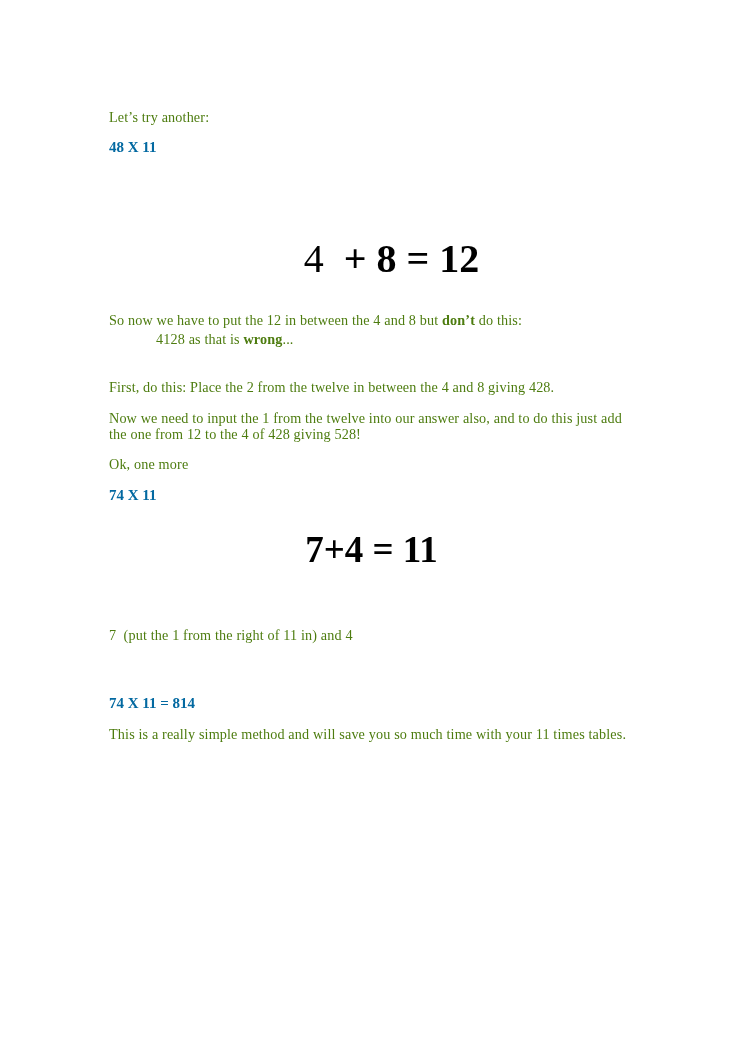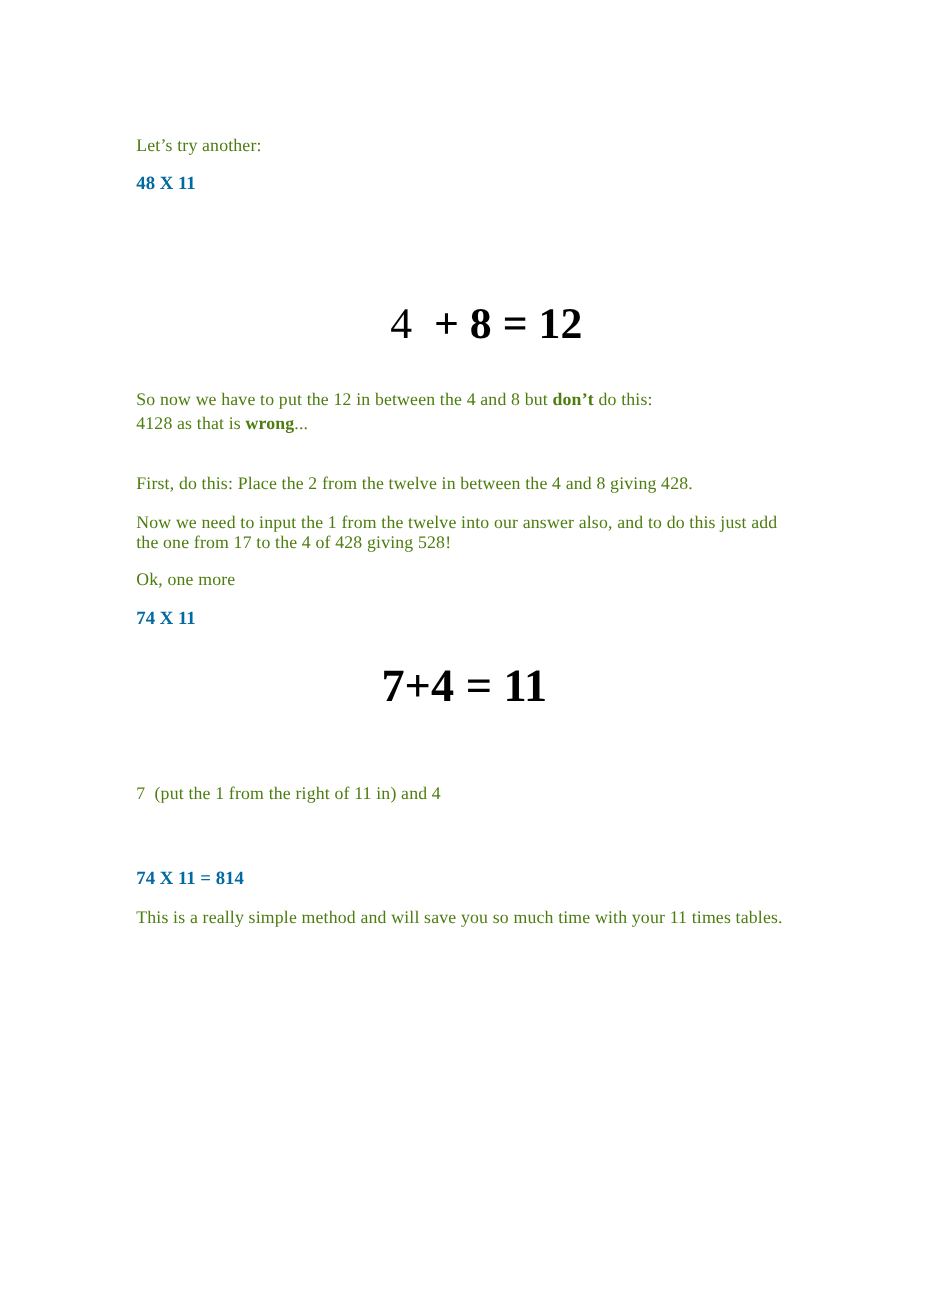--- a/index.html
+++ b/index.html
@@ -41,21 +41,21 @@
   }
   .equation {
     position: absolute;
     left: 0;
     width: 743px;
     text-align: center;
     color: #000;
     white-space: pre;
   }
   .eq1 {
-    font-size: 35px;
+    font-size: 40px;
     line-height: 40px;
   }
   .eq1 .lead {
     font-weight: normal;
   }
   .eq1 .rest {
     font-weight: bold;
   }
   .eq2 {
     font-size: 37px;
@@ -73,27 +73,27 @@
 
   <div class="bold-line" style="top:138px;">48 X 11</div>
 
 
   <div class="equation eq1" style="top:199px;">
     <span class="lead">4 </span><span class="rest"> + 8 = 12</span>
   </div>
 
   <div class="body-text" style="top:311px;"><span>So now we have to put the 12 in between the 4 and 8 but </span><b>don’t</b><span> do this:</span></div>
 
-  <div class="body-text" style="top:330px;"><span>4128 as that is </span><b>wrong</b><span>...</span></div>
+  <div class="body-text" style="top:330px;margin-left:47px;"><span>4128 as that is </span><b>wrong</b><span>...</span></div>
 
   <div class="body-text" style="top:378px;">First, do this: Place the 2 from the twelve in between the 4 and 8 giving 428.</div>
 
   <div class="body-text" style="top:409px;">Now we need to input the 1 from the twelve into our answer also, and to do this just add</div>
 
-  <div class="body-text" style="top:425px;">the one from 17 to the 4 of 428 giving 528!</div>
+  <div class="body-text" style="top:425px;">the one from 12 to the 4 of 428 giving 528!</div>
 
   <div class="body-text" style="top:455px;">Ok, one more</div>
 
   <div class="bold-line" style="top:486px;">74 X 11</div>
 
   <div class="equation eq2" style="top:529px;">7+4 = 11</div>
 
   <div class="body-text" style="top:626px;">7  (put the 1 from the right of 11 in) and 4</div>
 
 

